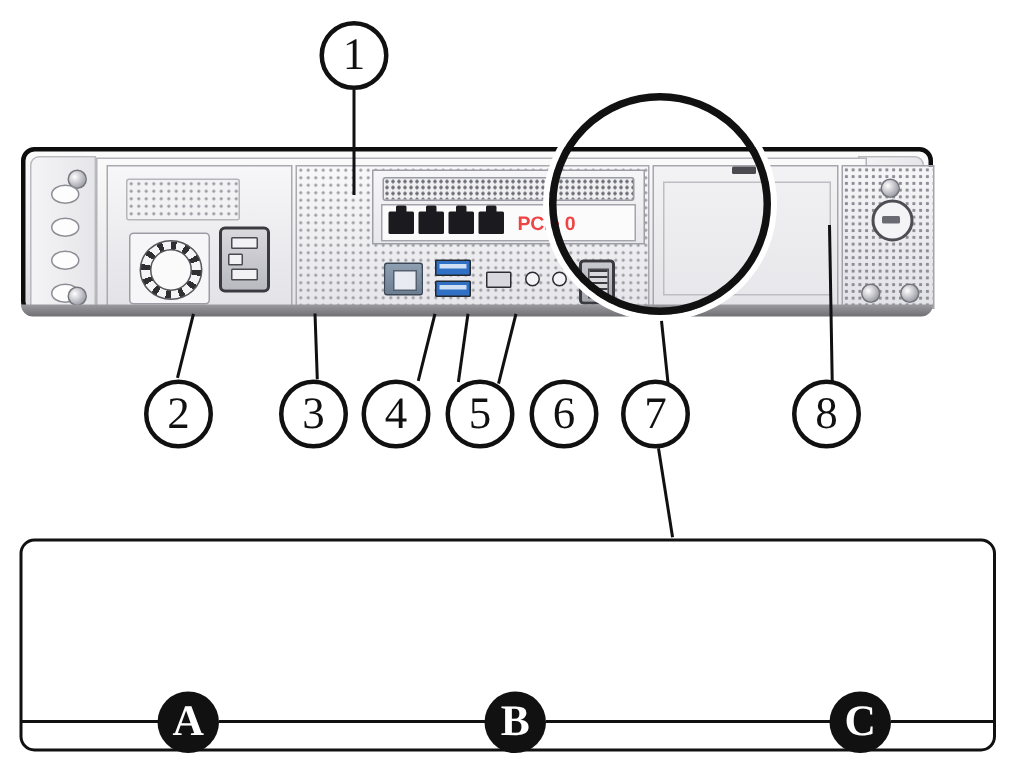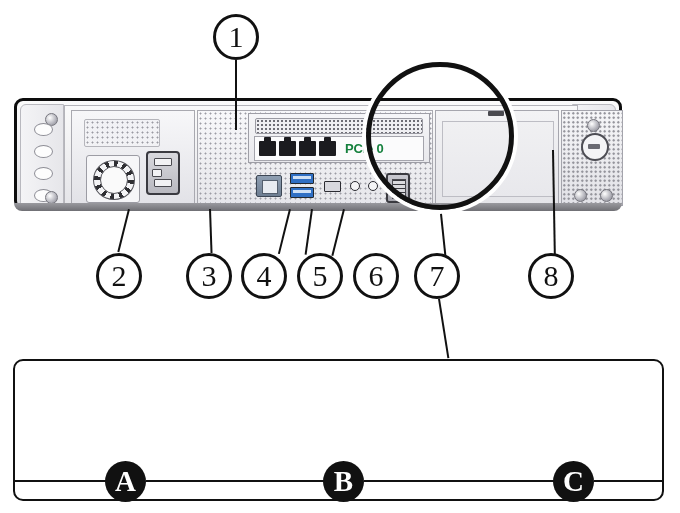--- a/index.html
+++ b/index.html
@@ -133,21 +133,21 @@
   .rj45{
     width:17px;height:15px;
     background:#1b1b1f;
     position:relative;border-radius:1px;
   }
   .rj45::before{
     content:"";position:absolute;left:5px;top:-4px;width:7px;height:5px;
     background:#1b1b1f;border-radius:1px 1px 0 0;
   }
   .pcie-label{
-    font-size:13px;font-weight:bold;color:#15803d;
+    font-size:13px;font-weight:bold;color:#ef4444;
     margin-left:6px;letter-spacing:-0.2px;
   }
   .io-net{
     position:absolute;left:58px;top:64px;width:24px;height:20px;
     background:linear-gradient(180deg,#8f9fb2,#6e7e92);
     border:1.5px solid #3c4654;border-radius:2px;
   }
   .io-net::after{
     content:"";position:absolute;left:5px;top:4px;width:14px;height:12px;
     background:#e8ecf2;border:1px solid #55606f;

